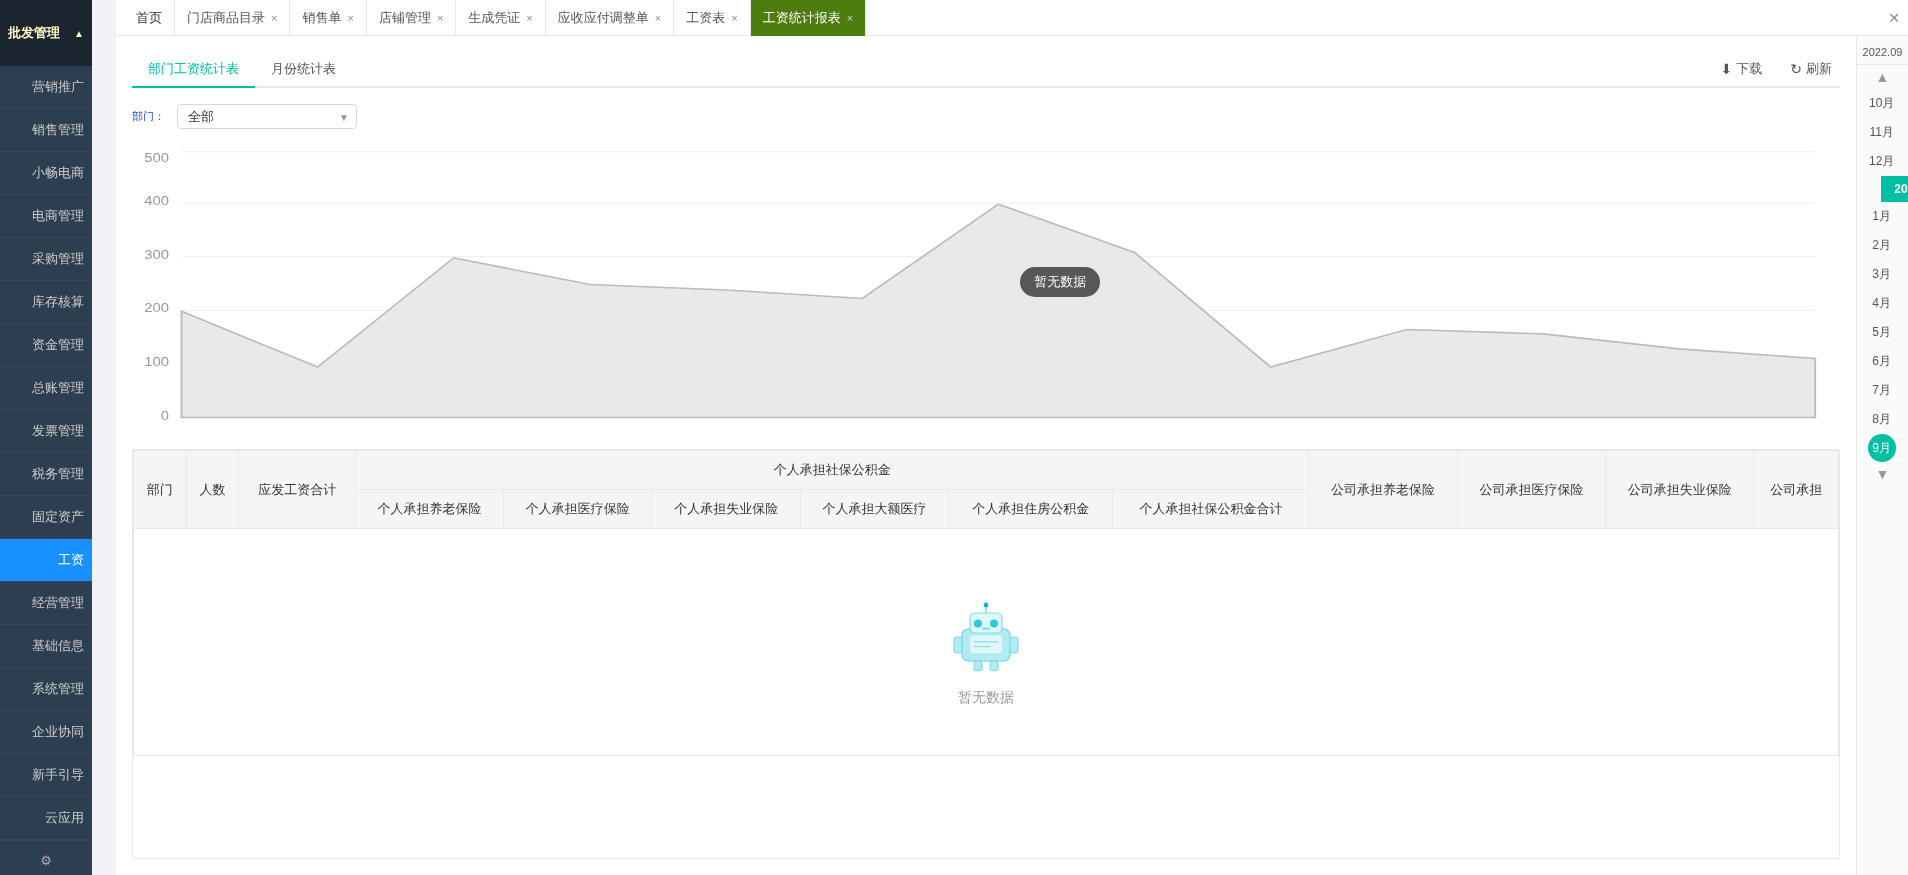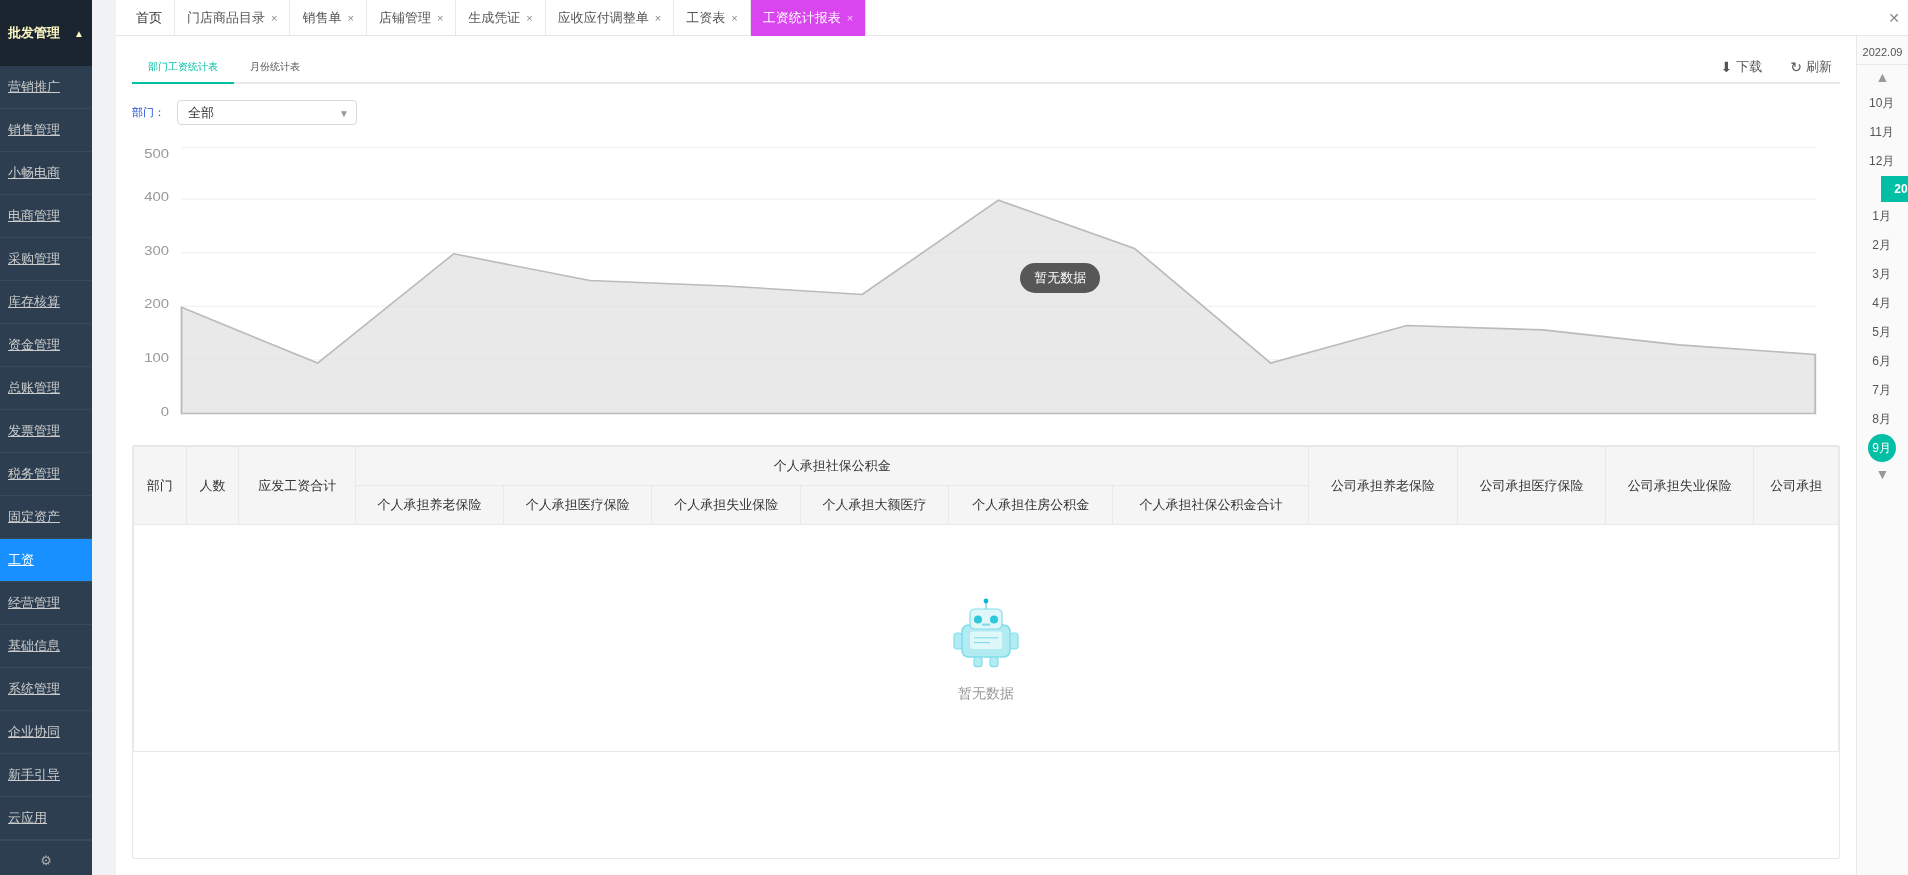--- a/index.html
+++ b/index.html
@@ -22,25 +22,24 @@
       font-weight: bold;
       display: flex;
       align-items: center;
       justify-content: space-between;
       cursor: pointer;
     }
     .sidebar-header .arrow { font-size: 10px; }
     .sidebar-item {
       color: #ccc;
       padding: 12px 8px;
-      text-align: left;
+      text-align: right;
       font-size: 13px;
       cursor: pointer;
       border-bottom: 1px solid #3a4a5a;
-      text-decoration: underline;
     }
     .sidebar-item.active { background: #1890ff; color: #fff; }
     .sidebar-footer {
       margin-top: auto;
       padding: 12px 8px;
       text-align: center;
       color: #aaa;
       cursor: pointer;
       border-top: 1px solid #3a4a5a;
     }
@@ -70,21 +69,21 @@
       align-items: center;
       padding: 0 12px;
       height: 36px;
       font-size: 13px;
       color: #555;
       cursor: pointer;
       white-space: nowrap;
       border-right: 1px solid #e8e8e8;
     }
     .tab-item.active {
-      background: #d946ef;
+      background: #4d7c0f;
       color: #fff;
     }
     .tab-item .tab-close {
       margin-left: 6px;
       font-size: 11px;
       color: inherit;
       opacity: 0.7;
     }
     .tab-item.home { color: #333; }
     .tab-bar-close {
@@ -117,21 +116,21 @@
     
     .sub-tabs {
       display: flex;
       align-items: center;
       margin-bottom: 16px;
       border-bottom: 2px solid #e8e8e8;
       padding-bottom: 0;
     }
     .sub-tab {
       padding: 8px 16px;
-      font-size: 10px;
+      font-size: 13px;
       cursor: pointer;
       color: #555;
       border-bottom: 2px solid transparent;
       margin-bottom: -2px;
     }
     .sub-tab.active {
       color: #00bfa5;
       border-bottom: 2px solid #00bfa5;
       font-weight: 500;
     }

